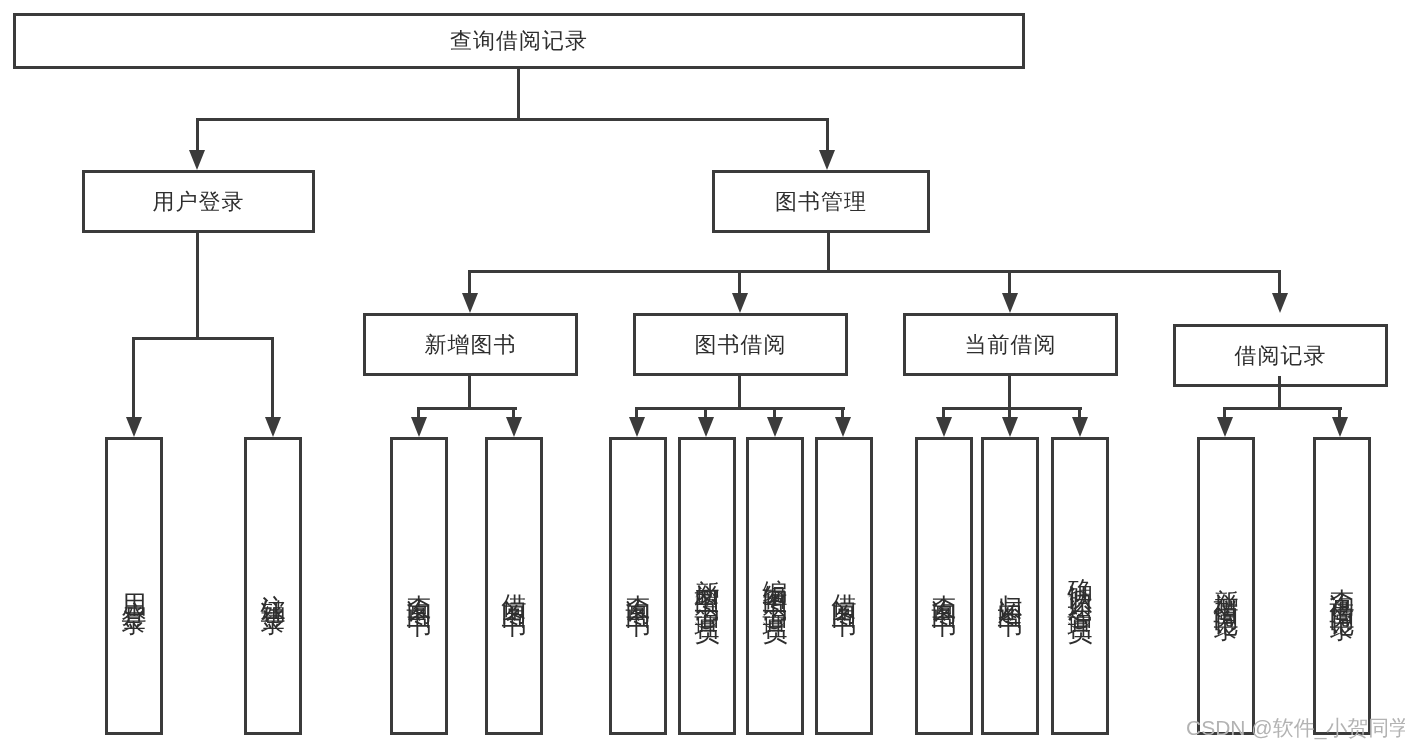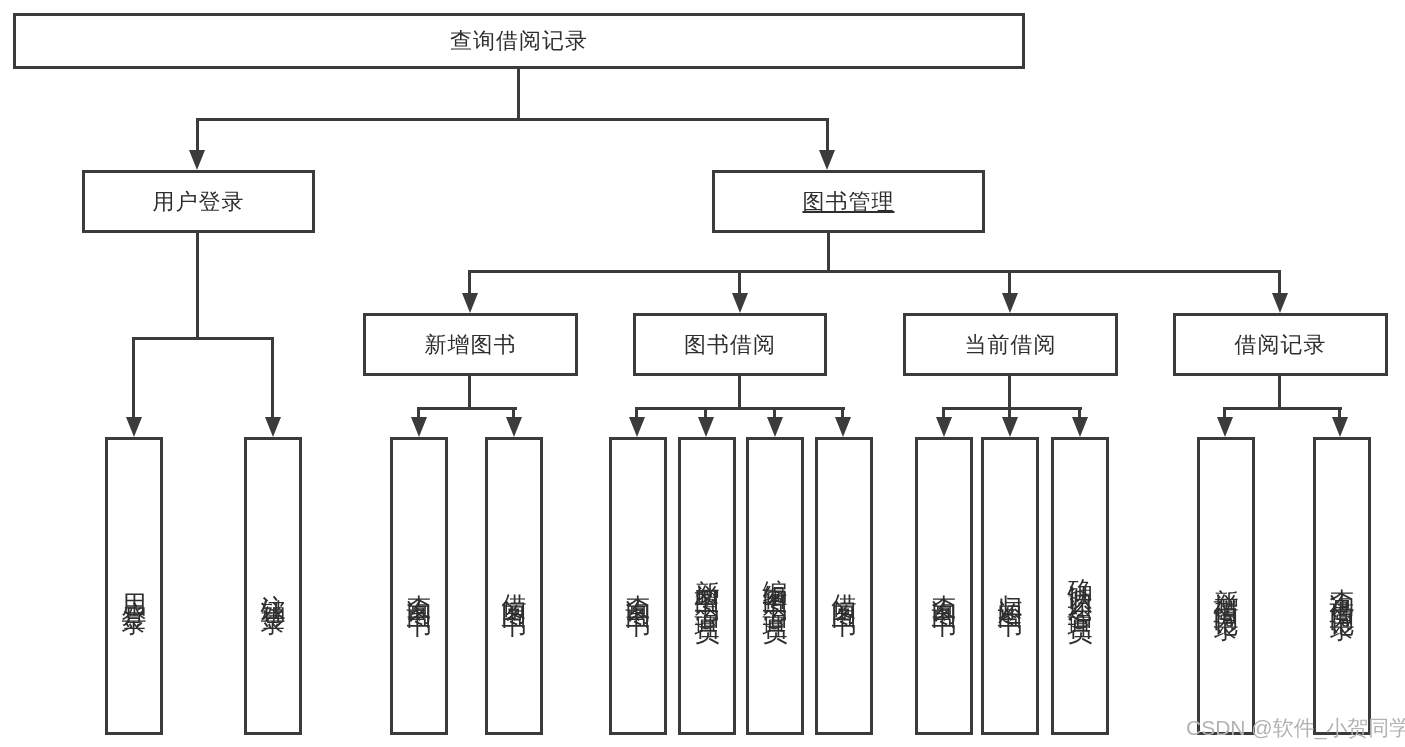--- a/index.html
+++ b/index.html
@@ -59,37 +59,37 @@
 <div id="canvas">
 
   <div class="node h-label" style="left:13px;top:13px;width:1012px;height:56px;">
     <span>查询借阅记录</span>
   </div>
 
   <div class="node h-label" style="left:82px;top:170px;width:233px;height:63px;">
     <span>用户登录</span>
   </div>
 
-  <div class="node h-label" style="left:712px;top:170px;width:273px;height:63px;text-decoration:underline;">
+  <div class="node h-label" style="left:712px;top:170px;width:218px;height:63px;">
     <span>图书管理</span>
   </div>
 
   <div class="node h-label" style="left:363px;top:313px;width:215px;height:63px;">
     <span>新增图书</span>
   </div>
 
-  <div class="node h-label" style="left:633px;top:313px;width:194px;height:63px;">
+  <div class="node h-label" style="left:633px;top:313px;width:215px;height:63px;">
     <span>图书借阅</span>
   </div>
 
   <div class="node h-label" style="left:903px;top:313px;width:215px;height:63px;justify-content:center;">
     <span>当前借阅</span>
   </div>
 
-  <div class="node h-label" style="left:1173px;top:313px;width:215px;height:63px;">
+  <div class="node h-label" style="left:1173px;top:324px;width:215px;height:63px;">
     <span>借阅记录</span>
   </div>
 
   <div class="node leaf" style="left:105px;">
     <span class="vtext">用户登录</span>
   </div>
   <div class="node leaf" style="left:244px;">
     <span class="vtext">注销登录</span>
   </div>
 

